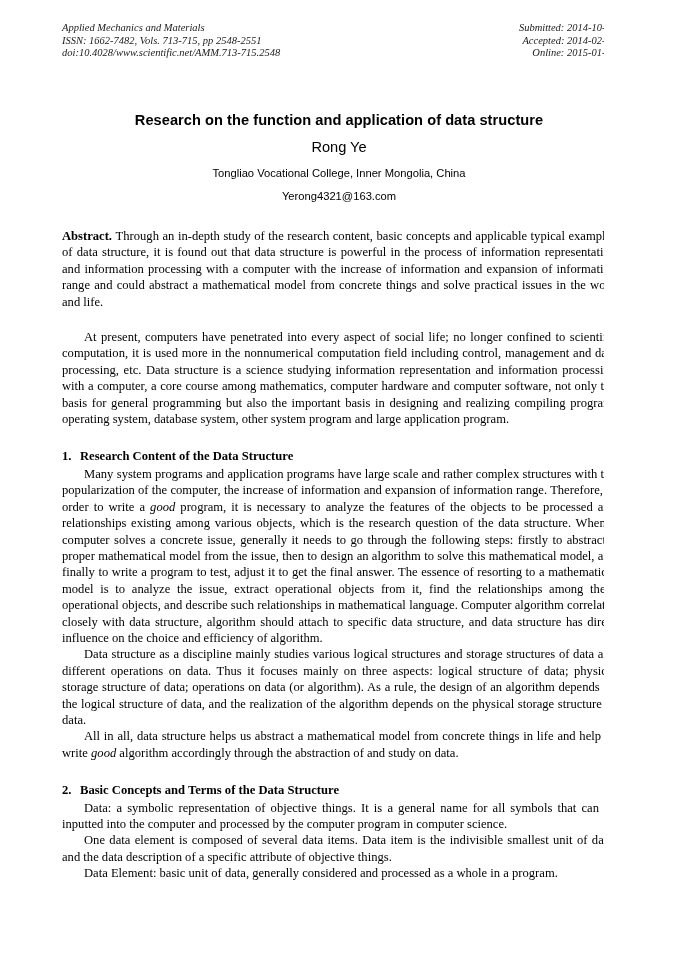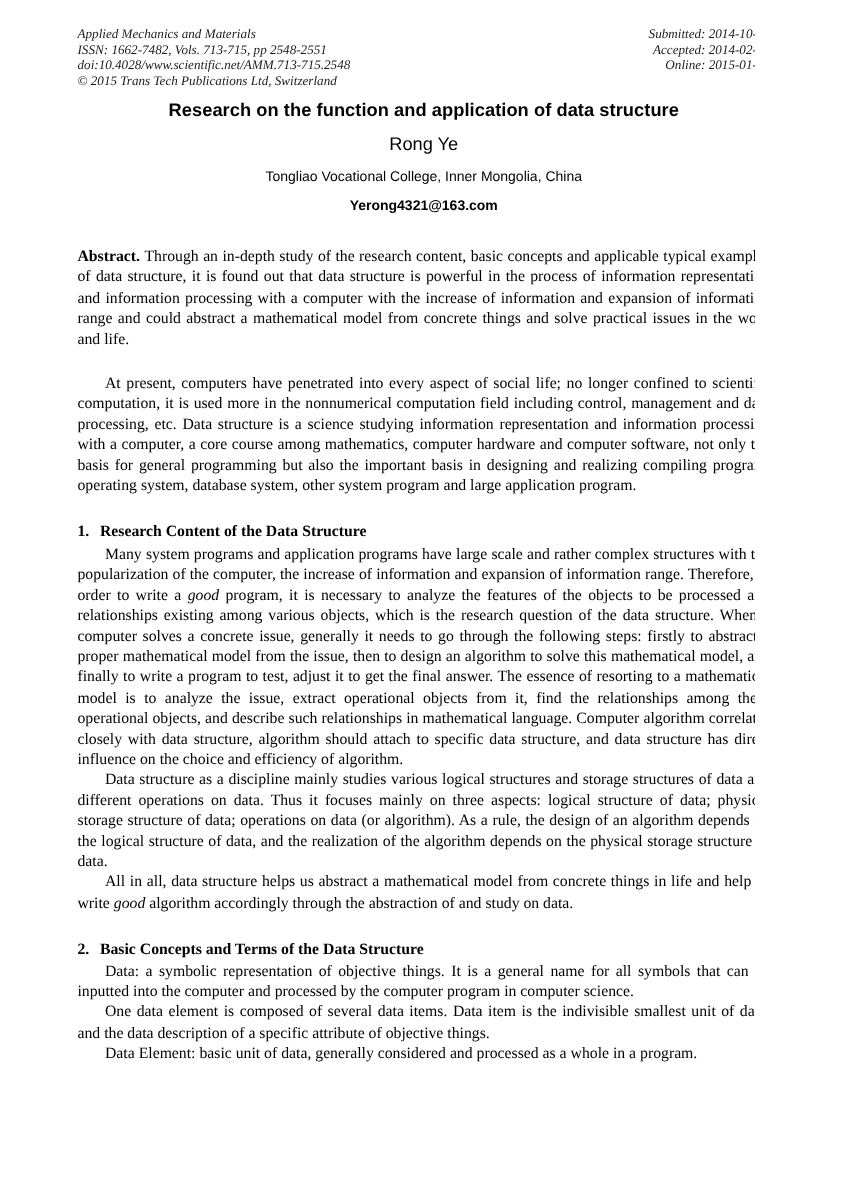--- a/index.html
+++ b/index.html
@@ -54,37 +54,38 @@
 
   
   .title-block {
     text-align: center;
     font-family: "Liberation Sans", "DejaVu Sans", sans-serif;
   }
   .paper-title {
     font-size: 14.6px;
     font-weight: bold;
     line-height: 18px;
+    margin-top: 31px;
     letter-spacing: 0.05px;
   }
   .author-name {
     font-size: 14.6px;
     font-weight: normal;
     line-height: 18px;
     margin-top: 9px;
   }
   .affiliation {
     font-size: 11.2px;
     font-weight: normal;
     line-height: 14px;
     margin-top: 10px;
   }
   .email {
     font-size: 11.2px;
-    font-weight: bold;
+    font-weight: normal;
     line-height: 14px;
     margin-top: 9px;
   }
 
   
   .keywords {
     font-family: "Liberation Sans", "DejaVu Sans", sans-serif;
     font-size: 11.2px;
     line-height: 14px;
     margin-top: 29px;
@@ -136,21 +137,20 @@
 <body>
 
 <div class="page">
   <div class="content">
 
     <div class="journal-header">
       <div class="journal-left">
         <span class="journal-line">Applied Mechanics and Materials</span>
         <span class="journal-line">ISSN: 1662-7482, Vols. 713-715, pp 2548-2551</span>
         <span class="journal-line">doi:10.4028/www.scientific.net/AMM.713-715.2548</span>
-        <span class="journal-line">© 2015 Trans Tech Publications Ltd, Switzerland</span>
       </div>
       <div class="journal-right">
         <span class="journal-line">Submitted: 2014-10-07</span>
         <span class="journal-line">Accepted: 2014-02-08</span>
         <span class="journal-line">Online: 2015-01-13</span>
       </div>
     </div>
 
     <div class="title-block">
       <div class="paper-title">Research on the function and application of data structure</div>

